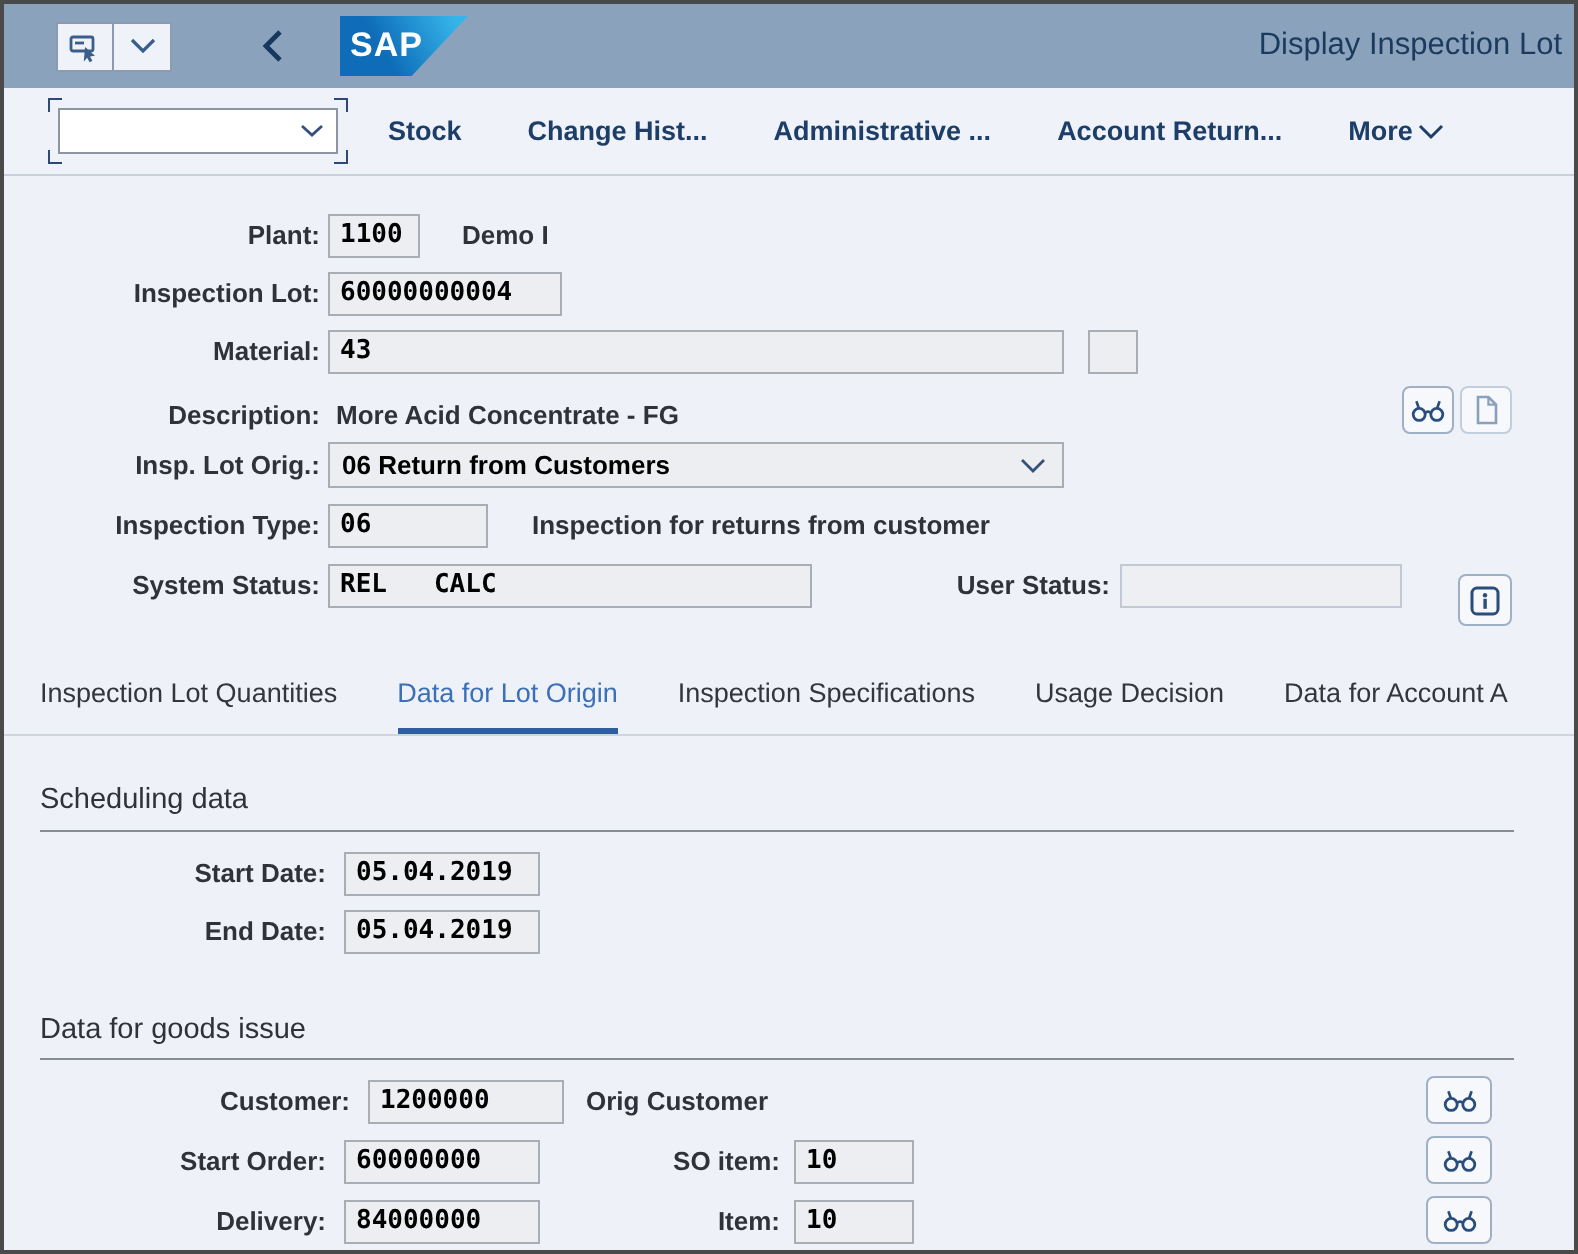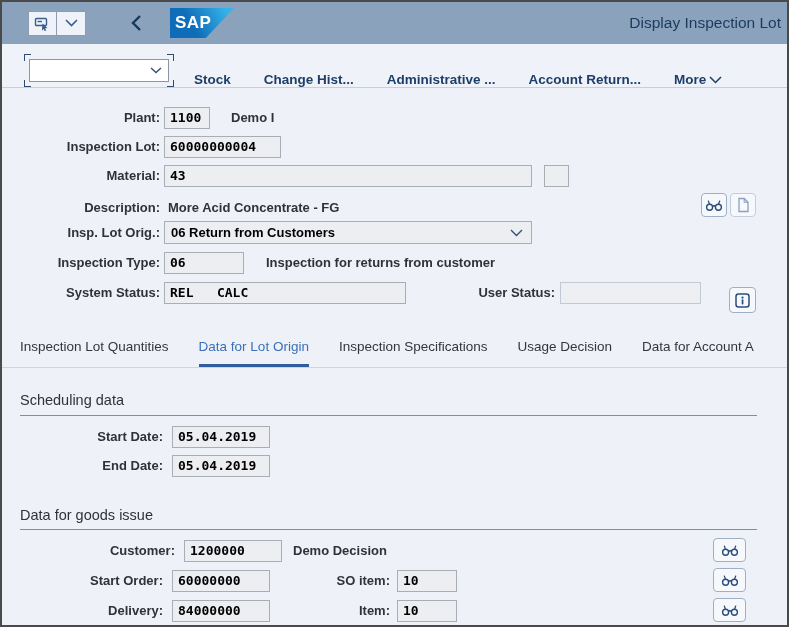--- a/index.html
+++ b/index.html
@@ -36,21 +36,21 @@
     color:#fff; font-weight:bold; font-size:17px; letter-spacing:.5px; padding-left:5px;
   }
   .top-title {
     margin-left:auto; padding-right:6px; color:#1b3a5e; font-size:15.5px; white-space:nowrap;
   }
 
   
   .toolbar {
     position:absolute; top:42px; left:0; right:0; height:44px;
     background:#eff2f8; border-bottom:1px solid #c9cfda;
-    display:flex; align-items:flex-end;
+    display:flex; align-items:center;
   }
   .focus-wrap { position:relative; margin-left:22px; padding:5px; }
   .corner { position:absolute; width:7px; height:7px; }
   .corner.tl { top:0; left:0; border-top:1px solid #2c4a73; border-left:1px solid #2c4a73; }
   .corner.tr { top:0; right:0; border-top:1px solid #2c4a73; border-right:1px solid #2c4a73; }
   .corner.bl { bottom:0; left:0; border-bottom:1px solid #2c4a73; border-left:1px solid #2c4a73; }
   .corner.br { bottom:0; right:0; border-bottom:1px solid #2c4a73; border-right:1px solid #2c4a73; }
   .combo {
     width:140px; height:23px; background:#ffffff; border:1px solid #8e95a2;
     display:flex; align-items:center; padding:0 6px; cursor:pointer;
@@ -258,21 +258,21 @@
       <span class="lbl lbl-sched">End Date:</span>
       <div class="val-box in-sched">05.04.2019</div>
     </div>
 
     <div class="section-h" style="top:418px;">Data for goods issue</div>
     <div class="rule" style="top:440px;"></div>
 
     <div class="fr" style="top:450px;padding-left:12px;">
       <span class="lbl lbl-sched">Customer:</span>
       <div class="val-box in-sched">1200000</div>
-      <span class="side-text txt2">Demo Decision</span>
+      <span class="side-text txt2">Orig Customer</span>
     </div>
     <button class="icon-btn row-binocs" style="top:449px;">
       <svg class="glyph" width="18" height="14" viewBox="0 0 18 14">
         <circle cx="4.6" cy="9.2" r="3" fill="none" stroke="#2b4d7c" stroke-width="1.4"></circle>
         <circle cx="13.4" cy="9.2" r="3" fill="none" stroke="#2b4d7c" stroke-width="1.4"></circle>
         <path d="M7.4 8.6 q1.6 -1.6 3.2 0" fill="none" stroke="#2b4d7c" stroke-width="1.3"></path>
         <path d="M3.2 2.6 l1.2 3.4 M14.8 2.6 l-1.2 3.4" fill="none" stroke="#2b4d7c" stroke-width="1.3"></path>
       </svg>
     </button>
 

